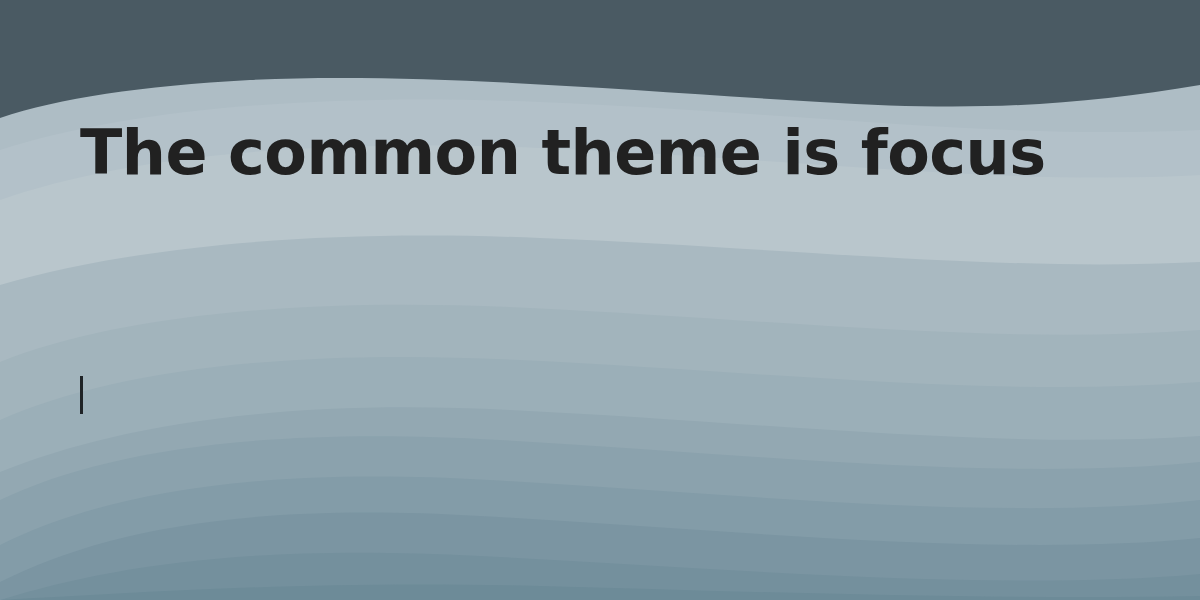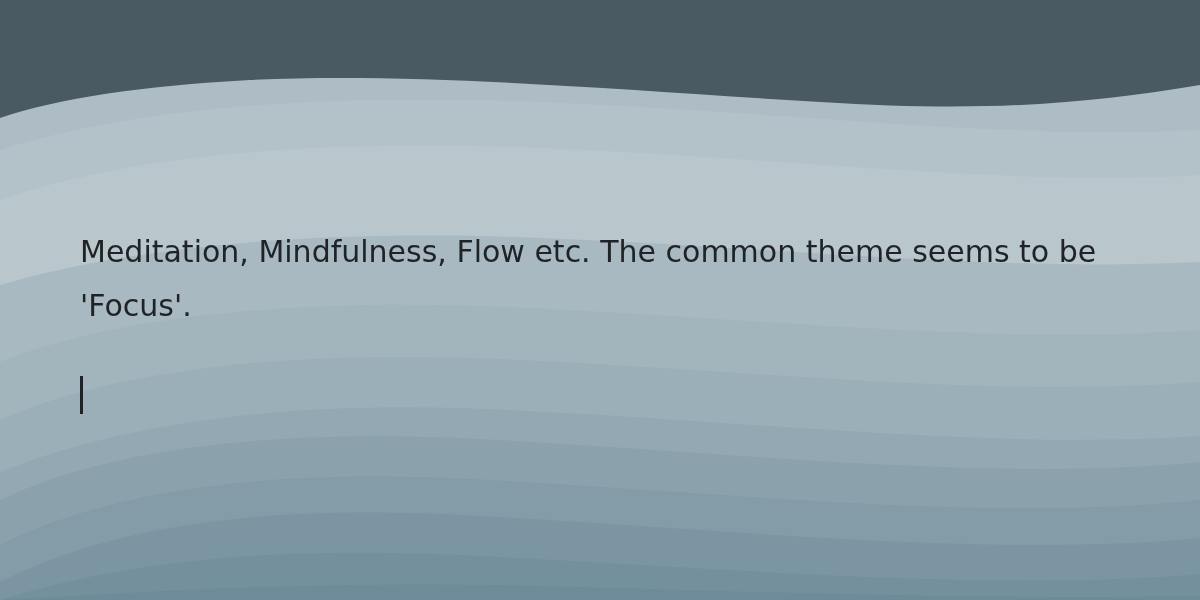--- a/index.html
+++ b/index.html
@@ -129,21 +129,21 @@
 
     <path fill="#74909d" d="M0,600 C110,566 250,544 480,556 C730,569 1000,592 1200,574 L1200,600 Z"></path>
 
     <path fill="#6d8b98" d="M0,600 C150,592 320,580 540,586 C760,592 1000,600 1200,596 L1200,600 Z"></path>
 
     <path id="header-band" fill="#4a5a63" d="M0,0 L1200,0 L1200,85 C1080,105 980,112 820,102 C620,90 420,72 250,80 C140,86 60,98 0,118 Z"></path>
   </svg>
 
   <div id="content">
 
+    <h1 class="quote-title">The common theme is focus</h1>
 
-    <p class="quote-body">Meditation, Mindfulness, Flow etc. The common theme seems to be 'Focus'.</p>
 
     <div class="attribution">
       <span class="attribution-bar"></span>
     </div>
 
   </div>
 </div>
 
 </body></html>

